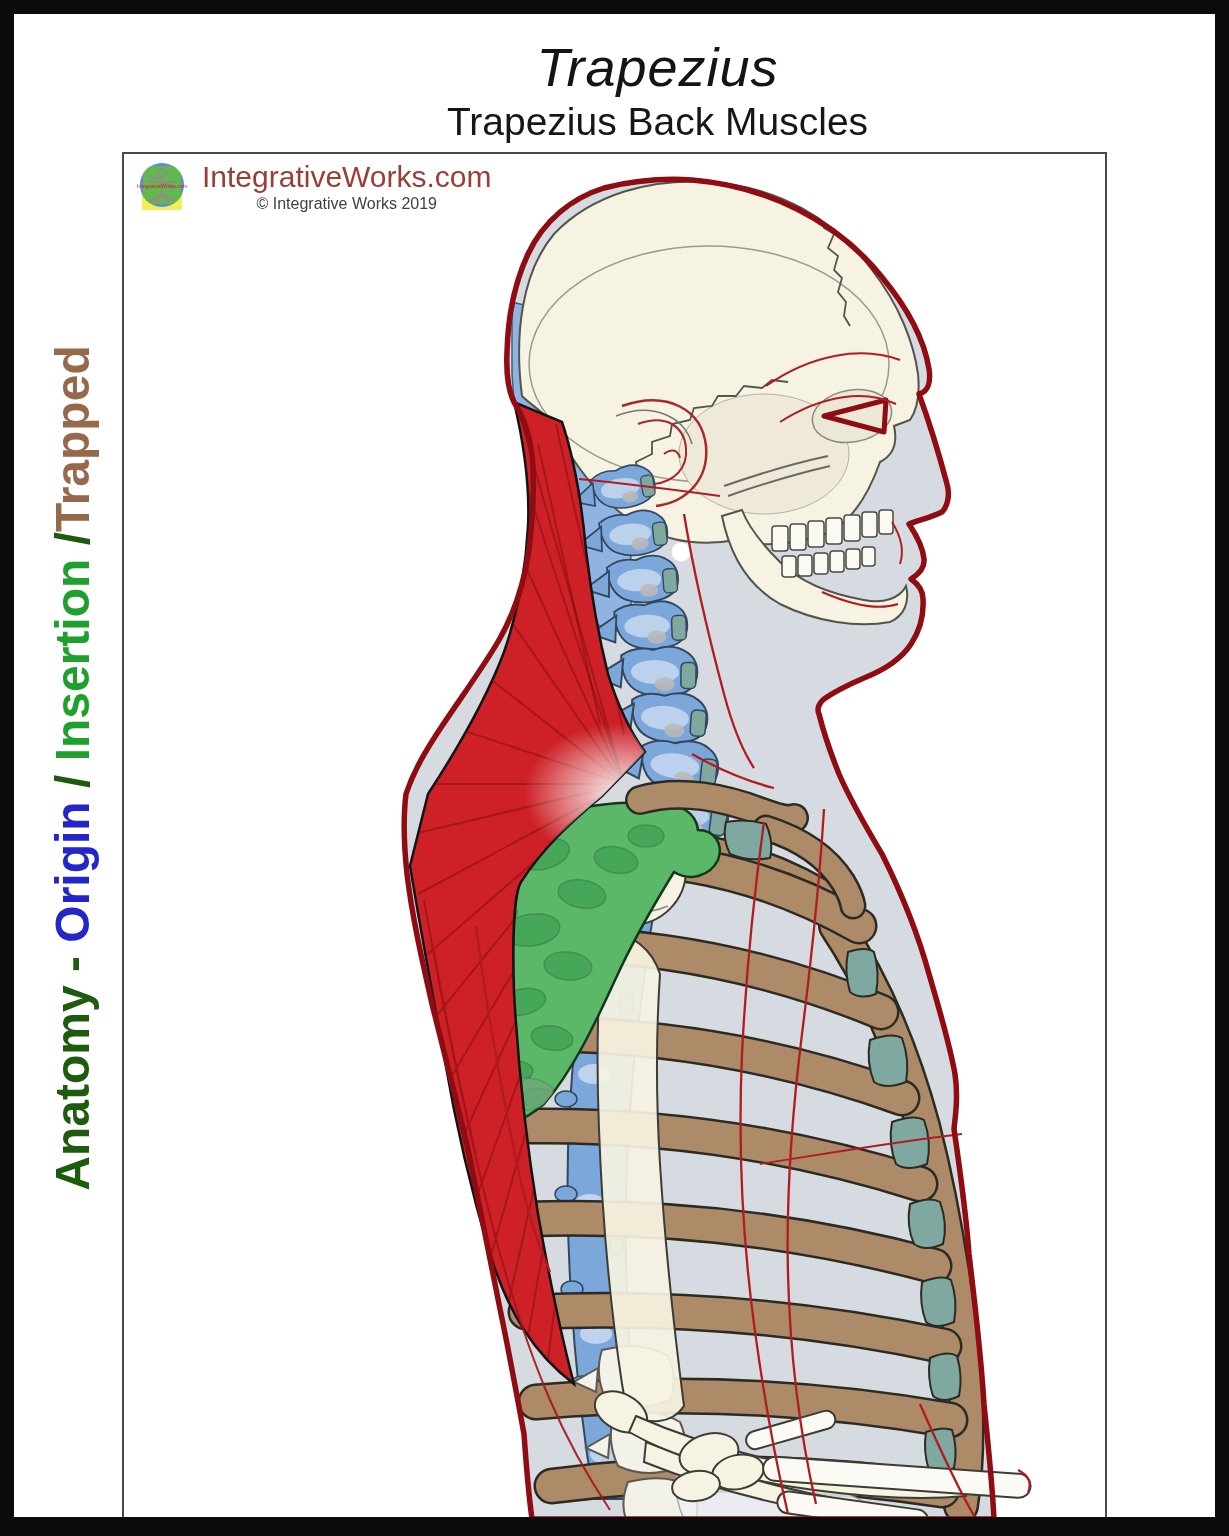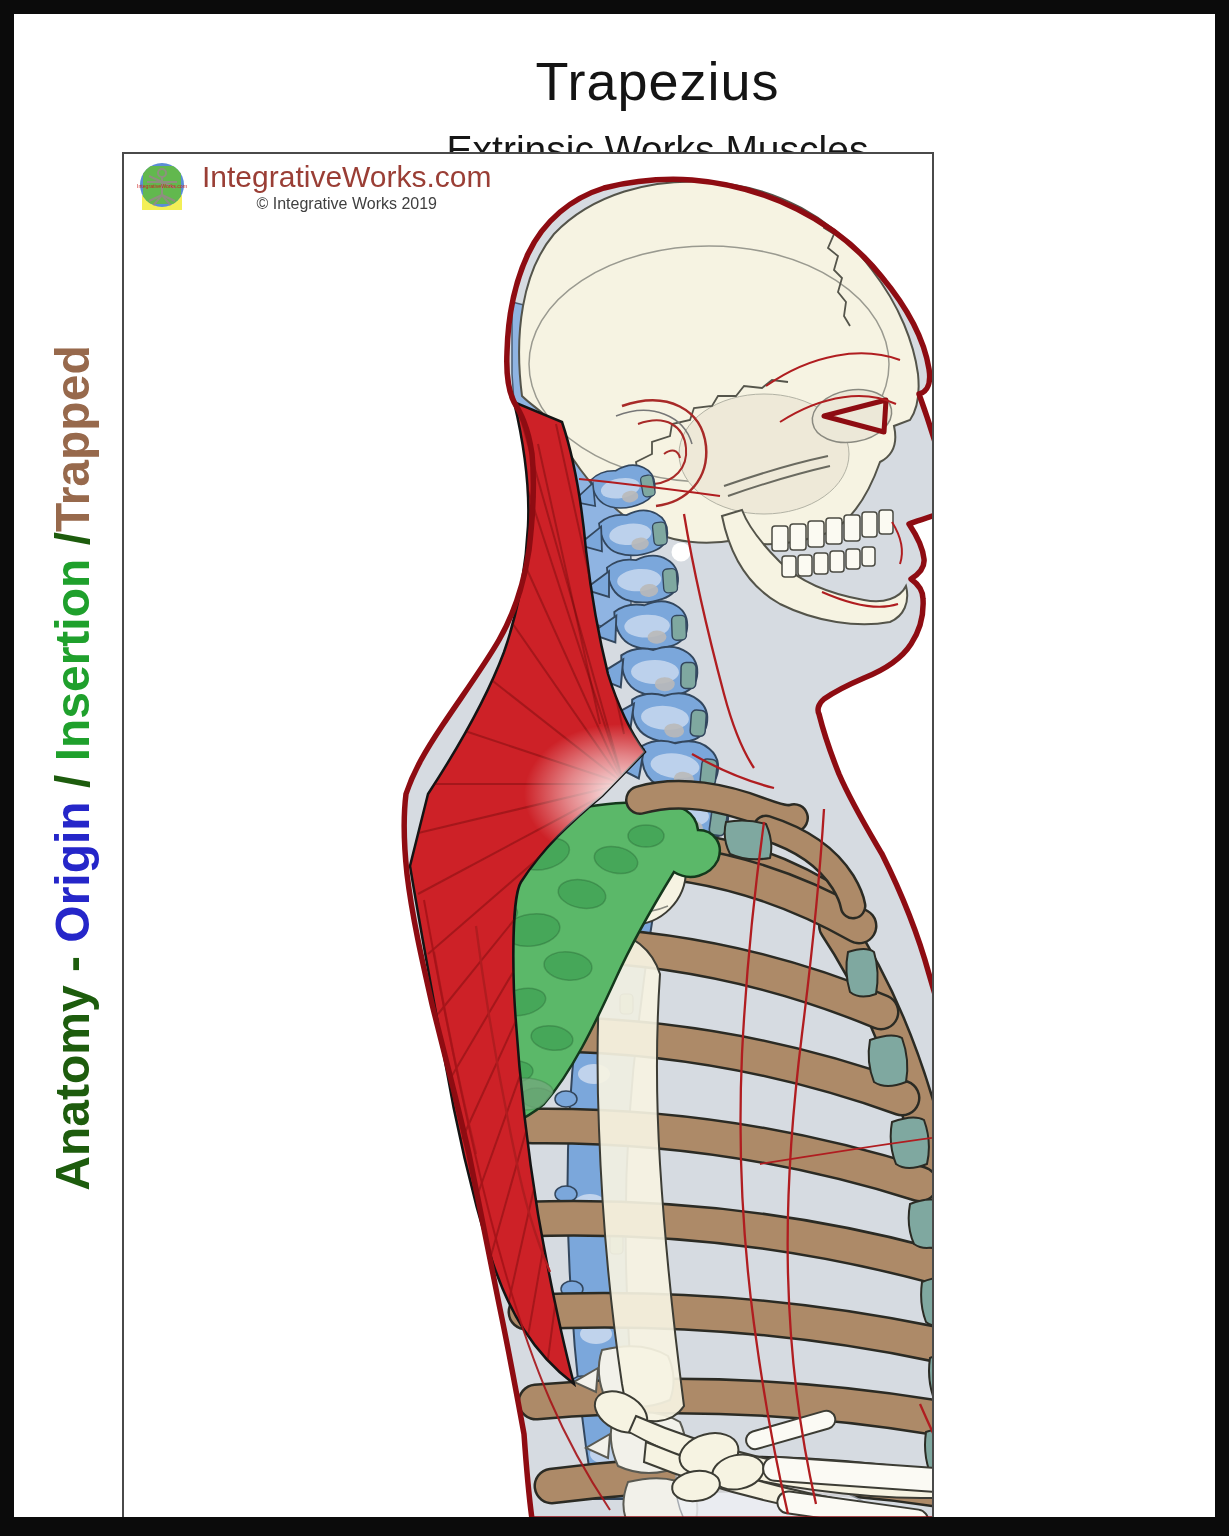--- a/index.html
+++ b/index.html
@@ -2,45 +2,45 @@
 <html><head>
 <meta charset="utf-8">
 <style>
   html,body{margin:0;padding:0;background:#222;}
   .sheet{
     position:relative; width:1229px; height:1536px; background:#fff;
     box-sizing:border-box; border:14px solid #0b0b0b; border-bottom-width:19px;
     font-family:"Liberation Sans", sans-serif; overflow:hidden;
   }
   .titles{position:absolute; top:20px; left:0; right:0; text-align:center; padding-left:86px;}
-  .titles h1{margin:16px; font-size:54px; font-weight:400; color:#141414; letter-spacing:1px;}
+  .titles h1{margin:2px; font-size:54px; font-weight:400; color:#141414; letter-spacing:1px;font-style:italic;}
   .titles h2{margin:2px 0 0 0; font-size:39px; font-weight:400; color:#161616;}
   .panel{
-    position:absolute; left:108px; top:138px; width:812px; height:1365px;
+    position:absolute; left:108px; top:138px; width:985px; height:1365px;
     background:#fff; border:2px solid #4a4a4a; border-bottom:none; box-sizing:border-box;
     overflow:hidden;
   }
   .panel svg.art{position:absolute; left:0; top:0;}
   .logo-row{position:absolute; left:12px; top:6px; display:flex; align-items:center; gap:14px; z-index:5;}
   .logo-text{display:flex; flex-direction:column; align-items:center;}
   .site-name{font-size:30px; color:#9a3e35;}
   .copyright{font-size:16px; color:#3f3f3f; margin-top:1px;}
   .side-label{
     position:absolute; left:58px; top:754px; transform:translate(-50%,-50%) rotate(-90deg);
     white-space:pre; font-weight:bold; font-size:48px; letter-spacing:0px; z-index:4;
   }
 </style>
 </head>
 <body>
 
 <div class="sheet">
 
   <div class="titles">
     <h1>Trapezius</h1>
-    <h2>Extrinsic Works Muscles</h2>
+    <h2>Trapezius Back Muscles</h2>
   </div>
 
   <div class="side-label"><span style="color: rgb(29, 92, 13);">Anatomy</span><span style="color: rgb(29, 92, 13);"> - </span><span style="color: rgb(37, 38, 201);">Origin</span><span style="color: rgb(29, 92, 13);"> / </span><span style="color: rgb(31, 160, 44);">Insertion</span><span style="color: rgb(29, 92, 13);"> /</span><span style="color: rgb(151, 105, 76);">Trapped</span></div>
 
   <div class="panel">
 
     <div class="logo-row">
       <svg width="52" height="52" viewBox="0 0 52 52">
         <rect x="6" y="34" width="40" height="15" fill="#f3ef56"></rect>
         <circle cx="26" cy="24" r="22" fill="#5b8dd6"></circle>

